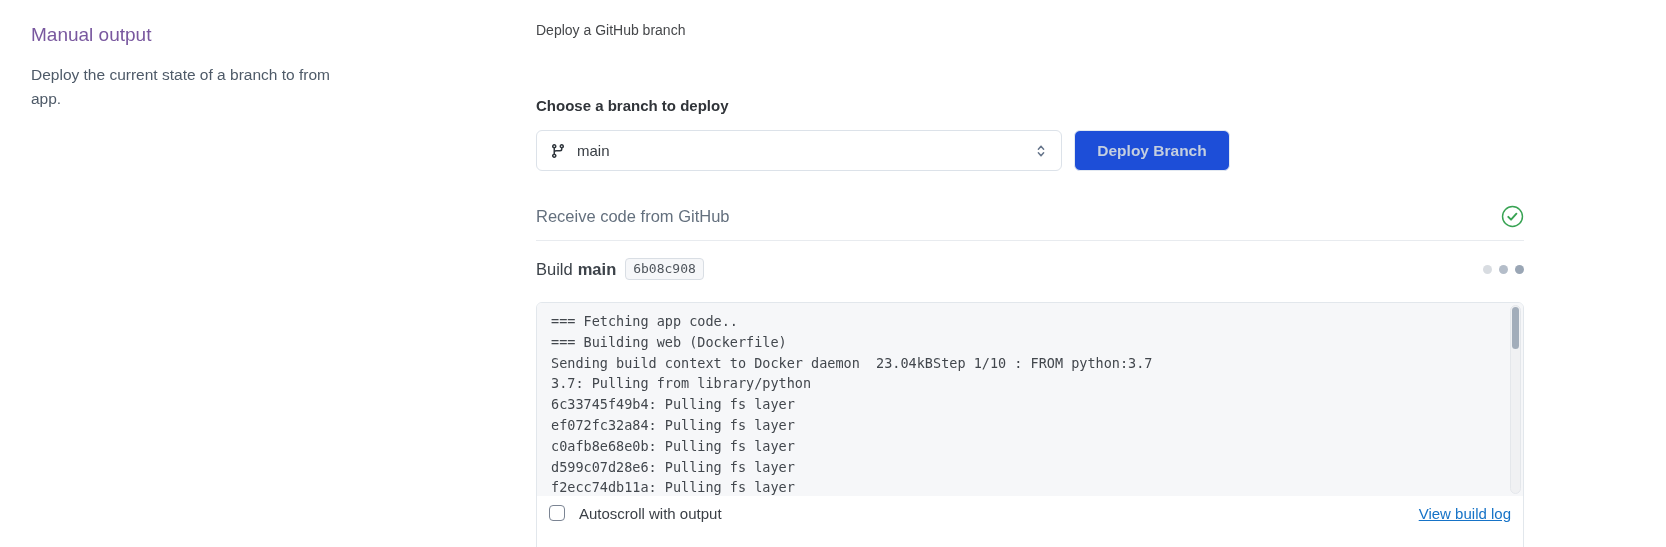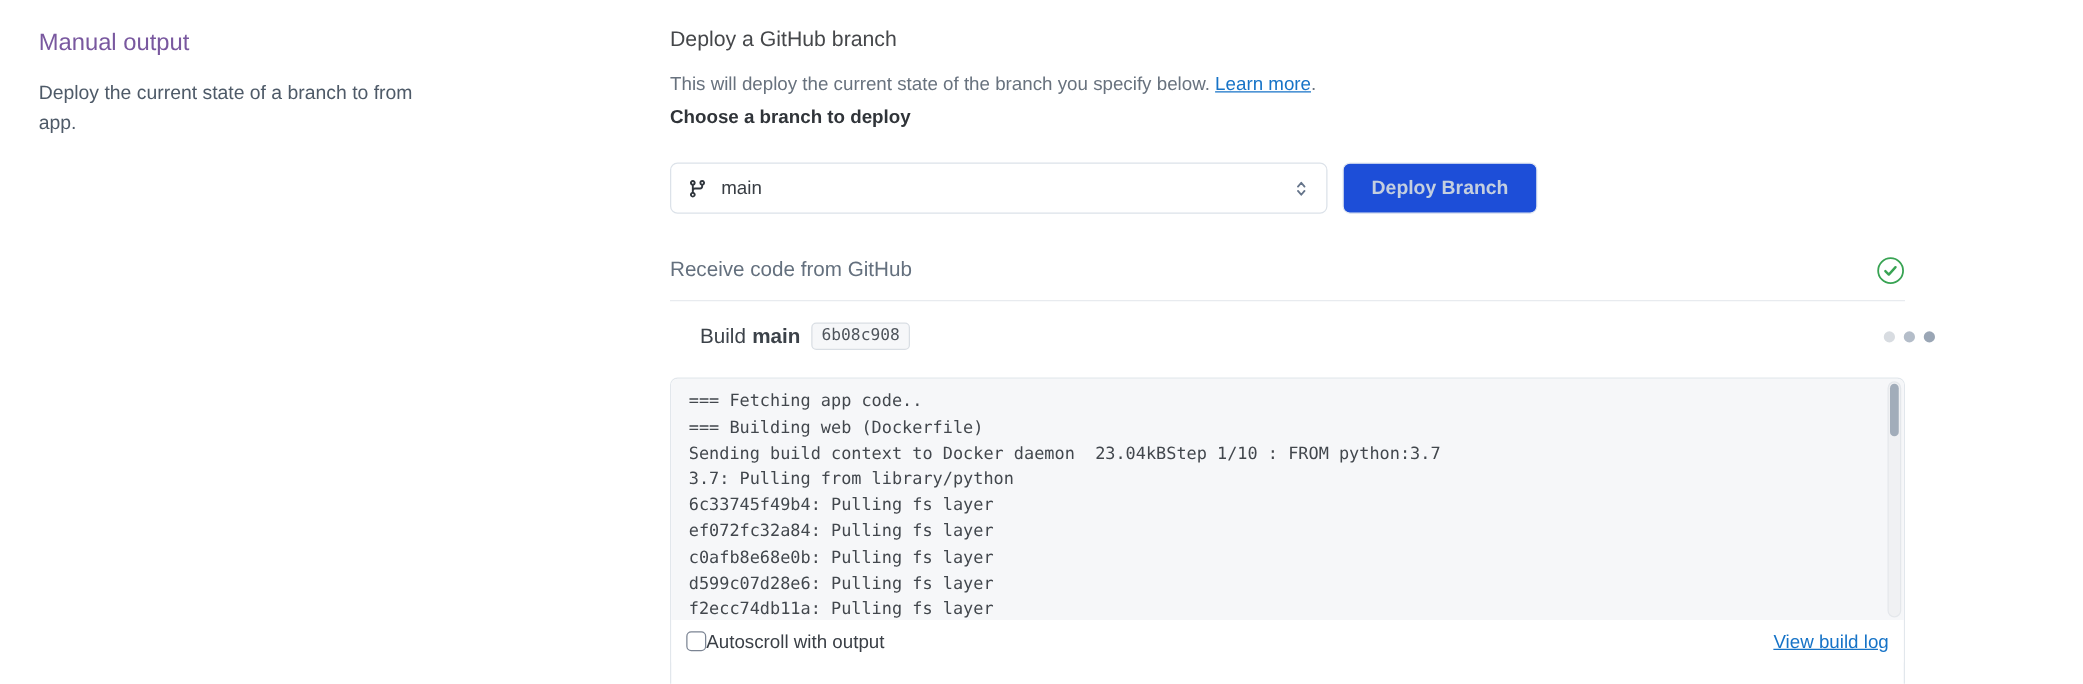--- a/index.html
+++ b/index.html
@@ -10,44 +10,44 @@
   }
 
   
   .left-col { position:absolute; left:31px; top:24px; width:320px; }
   .sidebar-title { margin:0; font-size:19px; font-weight:400; color:#79589f; }
   .sidebar-desc { margin:17px 0 0; font-size:15.5px; line-height:23.5px; color:#4e5a68; }
 
   
   .right-col { position:absolute; left:536px; top:22px; width:988px; height:515px; }
 
-  .section-heading { position:absolute; top:0; left:0; margin:0; font-size:17px; font-weight:400; color:#45474a; }
+  .section-heading { position:absolute; top:0; left:0; margin:0; font-size:14px; font-weight:400; color:#45474a; }
   .subtitle { position:absolute; top:37px; left:0; margin:0; font-size:15px; color:#68727e; }
   .learn-more { color:#1673c7; text-decoration:underline; cursor:pointer; }
-  .branch-label { position:absolute; top:63px; left:0; margin:0; font-size:15px; font-weight:700; color:#303439; }
+  .branch-label { position:absolute; top:75px; left:0; margin:0; font-size:15px; font-weight:700; color:#303439; }
 
   .select-row { position:absolute; top:108px; left:0; display:flex; align-items:center; }
   .branch-select {
     width:526px; height:41px; box-sizing:border-box; background:#fff;
     border:1px solid #dce2e9; border-radius:6px;
     display:flex; align-items:center; padding:0 13px; cursor:pointer;
   }
   .branch-select .value { flex:1; margin-left:11px; font-size:15px; color:#383d43; }
   .deploy-btn {
     margin-left:12px; width:156px; height:41px; box-sizing:border-box;
     background:#1d4ed8; border:1px solid #e3e9f1; border-radius:6px;
     color:#c4cfdf; font-family:inherit; font-size:15.5px; font-weight:700; cursor:default;
   }
 
   .receive-row { position:absolute; top:183px; left:0; width:100%; display:flex; justify-content:space-between; align-items:center; }
   .receive-label { font-size:16.5px; color:#64707e; }
 
   .divider { position:absolute; top:218px; left:0; width:100%; height:1px; background:#e8ebef; }
 
-  .build-row { position:absolute; top:236px; left:0; width:100%; display:flex; justify-content:space-between; align-items:center;margin-left:24px; }
+  .build-row { position:absolute; top:236px; left:0; width:100%; display:flex; justify-content:space-between; align-items:center; }
   .build-title { font-size:16.5px; color:#3c4249; display:flex; align-items:center; }
   .build-branch { font-weight:700; margin-left:5px; }
   .commit-badge {
     margin-left:9px; padding:2px 7px 3px;
     font-family:"DejaVu Sans Mono", monospace; font-size:13px; color:#4f555c;
     background:#f6f7f9; border:1px solid #d9dee4; border-radius:4px;
   }
   .dots { display:flex; gap:7px; align-items:center; }
   .dot { width:9px; height:9px; border-radius:50%; }
   .dot1 { background:#d8dce1; } .dot2 { background:#b4bdc9; } .dot3 { background:#9aa6b5; }
@@ -61,21 +61,21 @@
     background:#f6f7f9; color:#42474d; overflow:hidden; white-space:pre;
     font-family:"DejaVu Sans Mono", monospace; font-size:13.5px; line-height:20.8px;
   }
   .scroll-track {
     position:absolute; top:2px; right:2px; width:11px; height:189px; box-sizing:border-box;
     background:#f0f1f3; border:1px solid #e4e7eb; border-radius:6px;
   }
   .scroll-thumb { position:absolute; top:4px; right:4px; width:7px; height:42px; background:#a2adba; border-radius:4px; cursor:pointer; }
 
   .log-footer { height:34px; display:flex; align-items:center; justify-content:space-between; padding:0 12px; background:#fff; }
-  .autoscroll { display:flex; align-items:center; gap:0; cursor:pointer; }
+  .autoscroll { display:flex; align-items:center; gap:14px; cursor:pointer; }
   .autoscroll input {
     appearance:none; -webkit-appearance:none; width:16px; height:16px; margin:0;
     border:1.6px solid #7b8493; border-radius:4px; background:#fff; cursor:pointer;
   }
   .autoscroll-text { font-size:15px; color:#3a3f46; }
   .view-log { font-size:15px; color:#1673c7; text-decoration:underline; cursor:pointer; }
 
   .icon { display:inline-flex; align-items:center; justify-content:center; }
 </style>
 </head>
@@ -83,22 +83,20 @@
 
 <div class="left-col">
   <h2 class="sidebar-title">Manual output</h2>
   <p class="sidebar-desc">Deploy the current state of a branch to from app.</p>
 </div>
 
 <div class="right-col">
 
   <h3 class="section-heading">Deploy a GitHub branch</h3>
 
-  <p class="subtitle"><span>This will deploy the current state of the branch you specify below.</span>
-    <a class="learn-more">Learn more</a><span>.</span></p>
 
   <p class="branch-label">Choose a branch to deploy</p>
 
   <div class="select-row">
     <div class="branch-select">
       <span class="icon">
         <svg width="16" height="16" viewBox="0 0 16 16" fill="#2f353c">
           <path d="M9.5 3.25a2.25 2.25 0 1 1 3 2.122V6A2.5 2.5 0 0 1 10 8.5H6a1 1 0 0 0-1 1v1.128a2.251 2.251 0 1 1-1.5 0V5.372a2.25 2.25 0 1 1 1.5 0v1.836A2.493 2.493 0 0 1 6 7h4a1 1 0 0 0 1-1v-.628A2.25 2.25 0 0 1 9.5 3.25Zm-6 0a.75.75 0 1 0 1.5 0 .75.75 0 0 0-1.5 0Zm8.25-.75a.75.75 0 1 0 0 1.5.75.75 0 0 0 0-1.5ZM4.25 12a.75.75 0 1 0 0 1.5.75.75 0 0 0 0-1.5Z"></path>
         </svg>
       </span>

